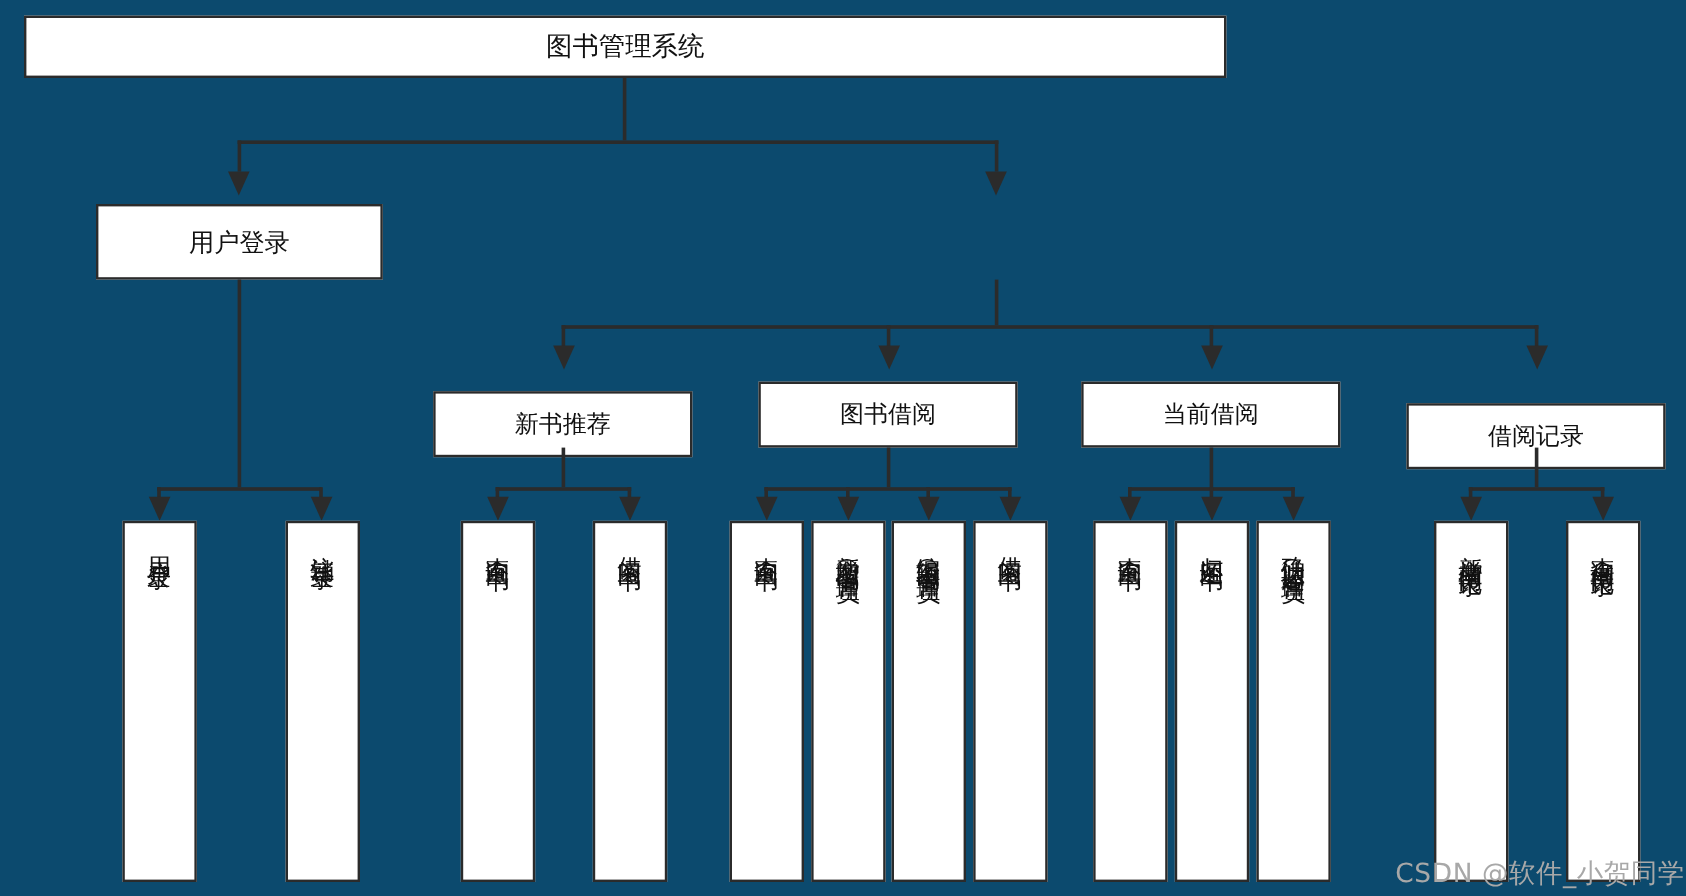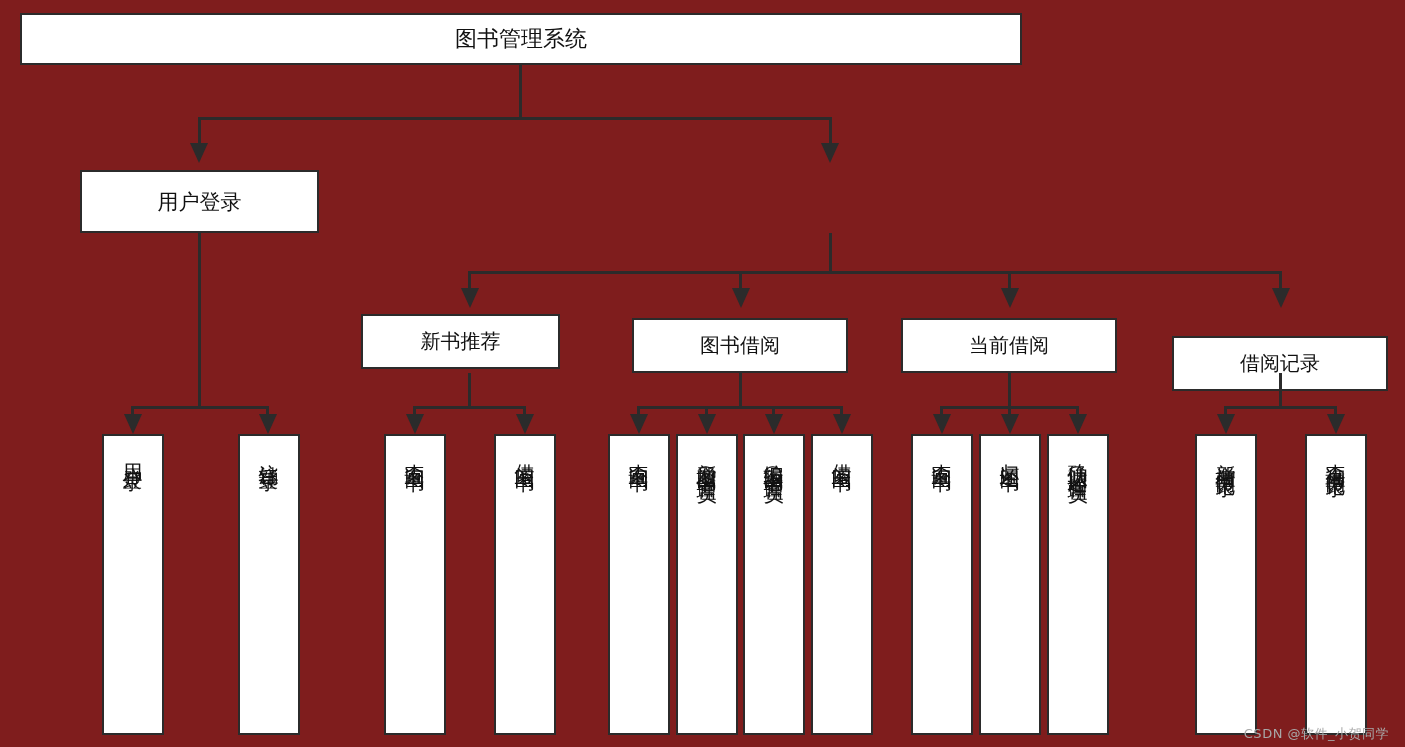--- a/index.html
+++ b/index.html
@@ -4,21 +4,21 @@
 <style>
   html,body{margin:0;padding:0;background:#ffffff;}
   body{
     font-family:"DejaVu Sans","Liberation Sans",sans-serif;
     -webkit-font-smoothing:antialiased;
   }
   #canvas{
     position:relative;
     width:1405px;
     height:747px;
-    background:#7f1d1d;
+    background:#0c4a6e;
     overflow:hidden;
   }
   
   .node{
     position:absolute;
     box-sizing:border-box;
     background:#ffffff;
     border:2px solid #2b2b2b;
     display:flex;
     align-items:center;
@@ -55,23 +55,23 @@
   .arrow{
     position:absolute;
     width:0;height:0;
     border-left:9px solid transparent;
     border-right:9px solid transparent;
     border-top:20px solid #2b2b2b;
   }
   
   #watermark{
     position:absolute;
-    right:16px;
+    right:1px;
     bottom:4px;
-    font-size:13px;
+    font-size:22px;
     color:#a8a8a8;
     letter-spacing:0.5px;
     user-select:none;
     white-space:nowrap;
   }
 </style>
 </head>
 <body>
 
 <div id="canvas">
@@ -104,21 +104,21 @@
   <div class="ln hl" style="left:468px;top:271px;width:814px;height:3px;"></div>
   <div class="ln vl" style="left:468px;top:271px;width:3px;height:18px;"></div>
   <div class="arrow" style="left:461px;top:288px;"></div>
   <div class="ln vl" style="left:739px;top:271px;width:3px;height:18px;"></div>
   <div class="arrow" style="left:732px;top:288px;"></div>
   <div class="ln vl" style="left:1008px;top:271px;width:3px;height:18px;"></div>
   <div class="arrow" style="left:1001px;top:288px;"></div>
   <div class="ln vl" style="left:1279px;top:271px;width:3px;height:18px;"></div>
   <div class="arrow" style="left:1272px;top:288px;"></div>
 
-  <div class="node lvl2" style="left:361px;top:314px;width:199px;height:55px;">
+  <div class="node lvl2" style="left:361px;top:326px;width:216px;height:55px;">
     <span>新书推荐</span>
   </div>
   <div class="node lvl2" style="left:901px;top:318px;width:216px;height:55px;">
     <span>当前借阅</span>
   </div>
   <div class="node lvl2" style="left:632px;top:318px;width:216px;height:55px;">
     <span>图书借阅</span>
   </div>
   <div class="node lvl2" style="left:1172px;top:336px;width:216px;height:55px;">
     <span>借阅记录</span>

